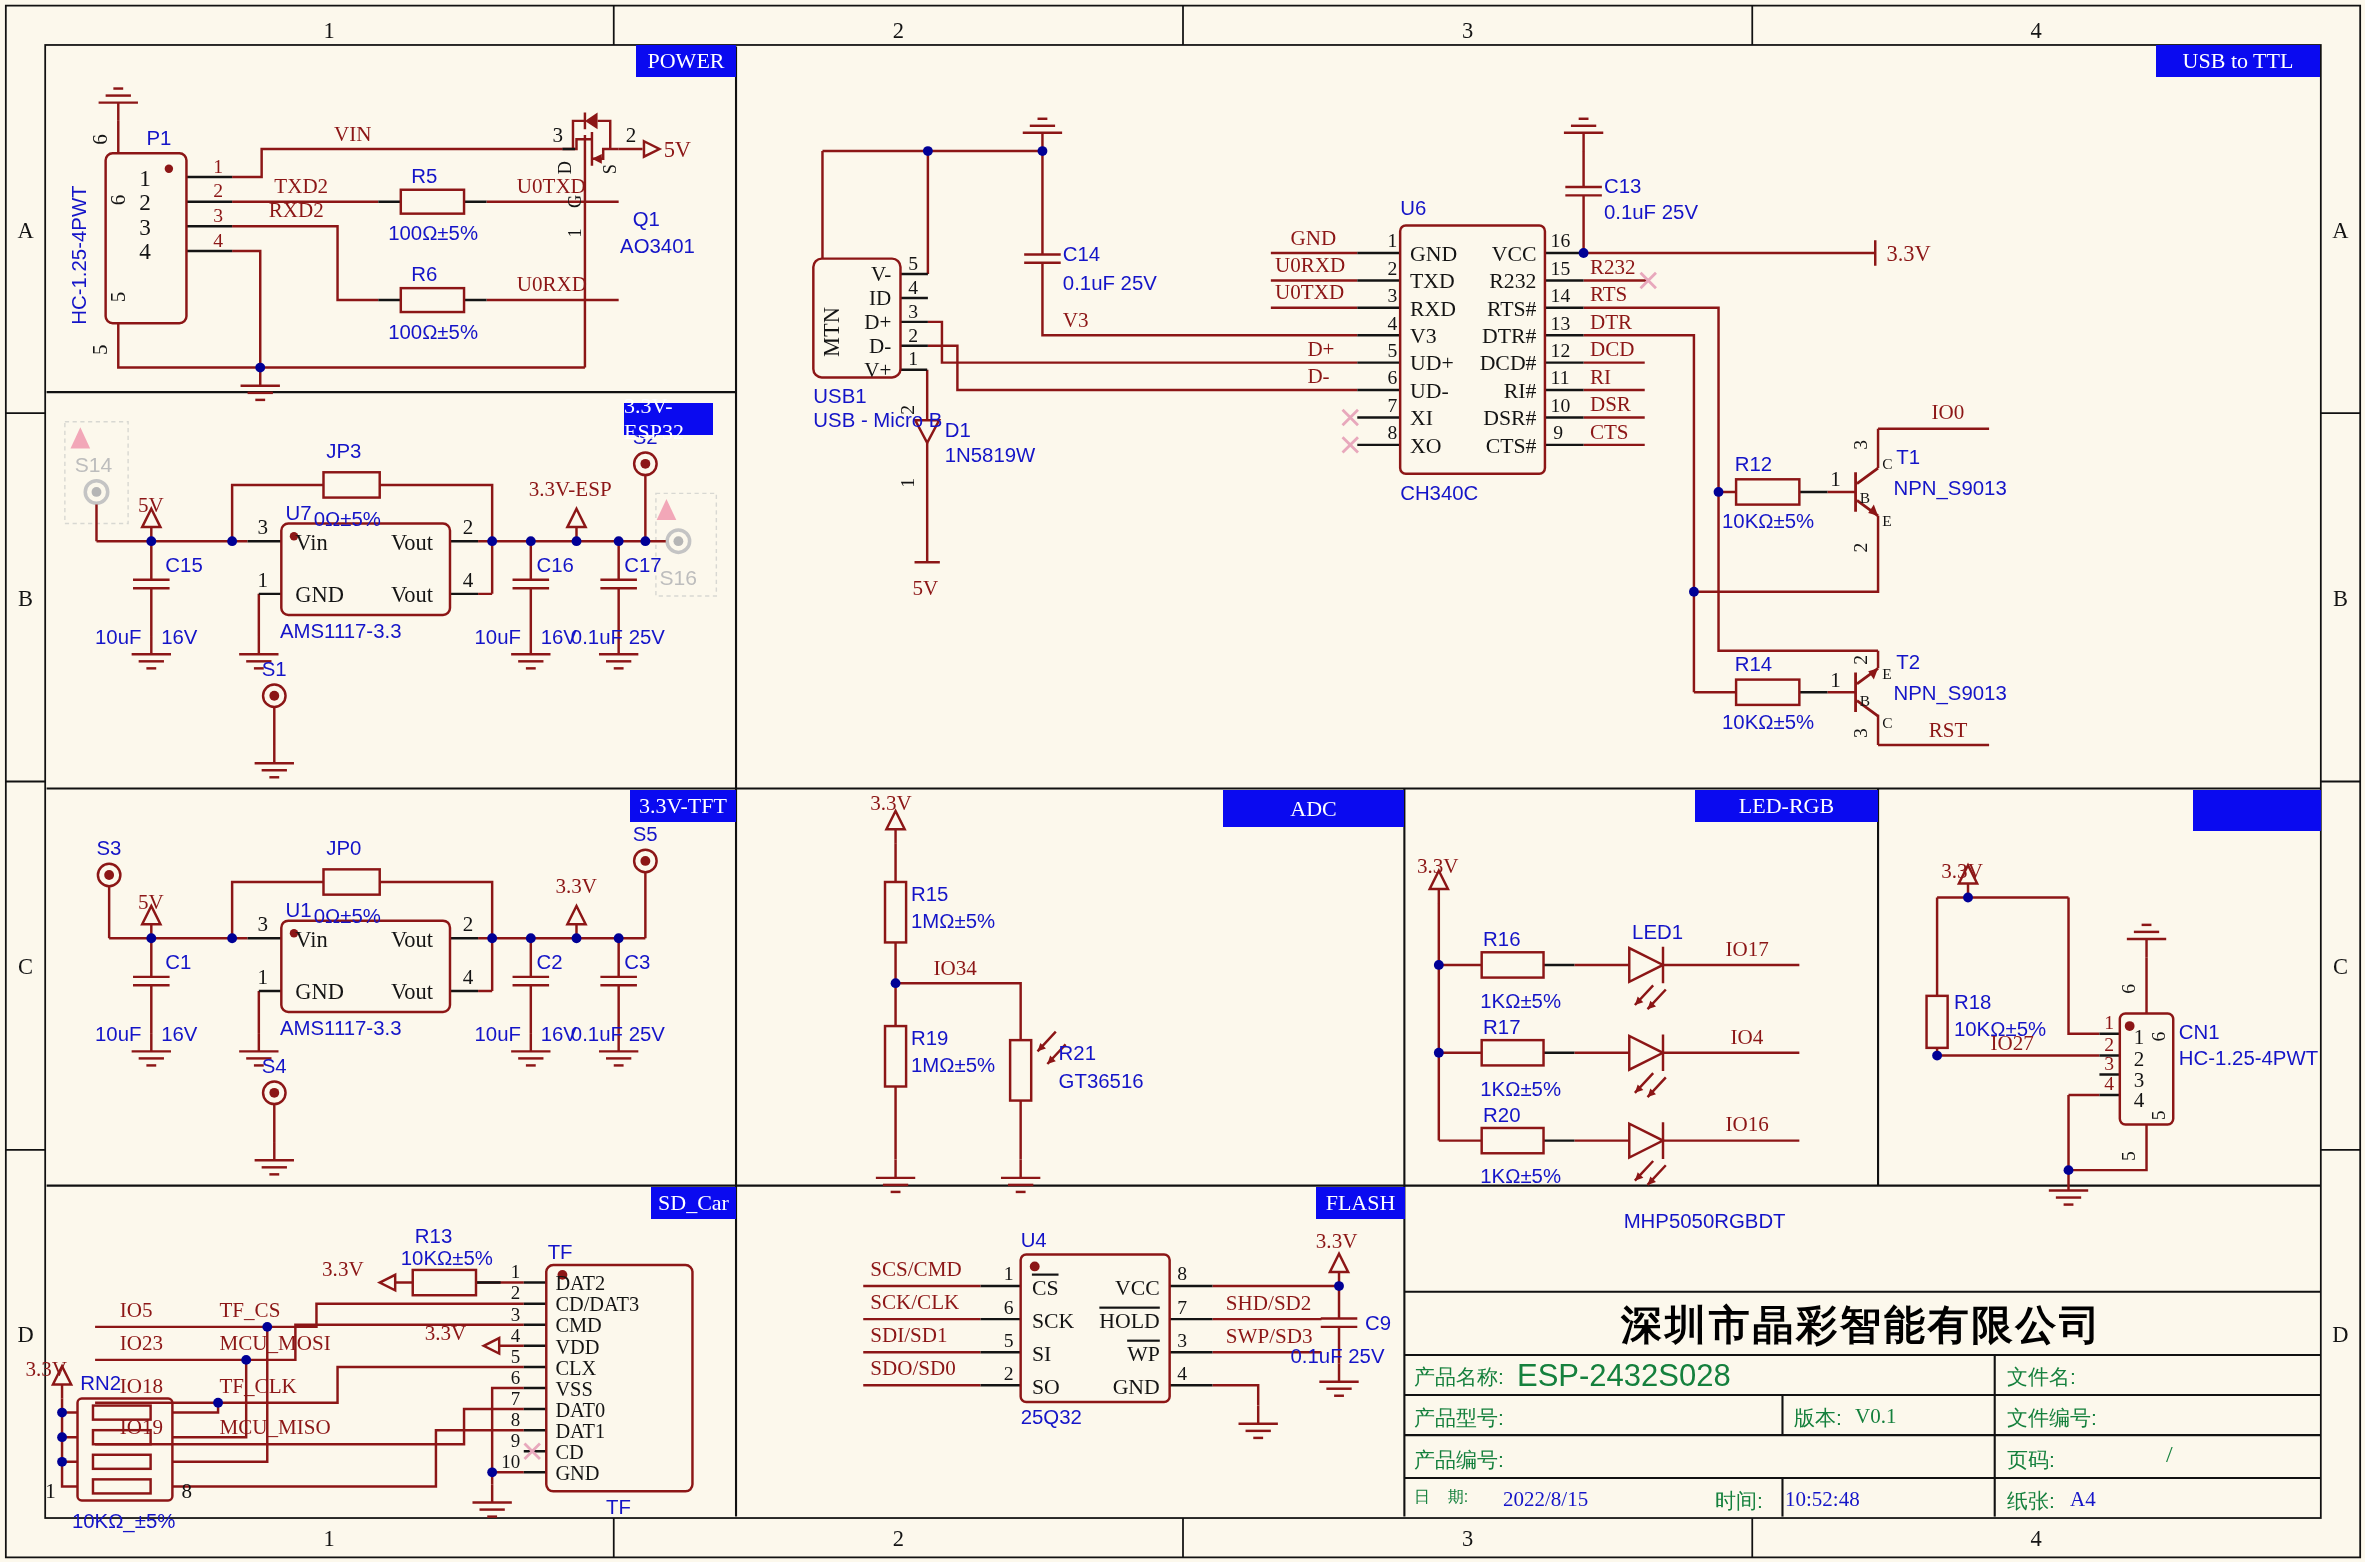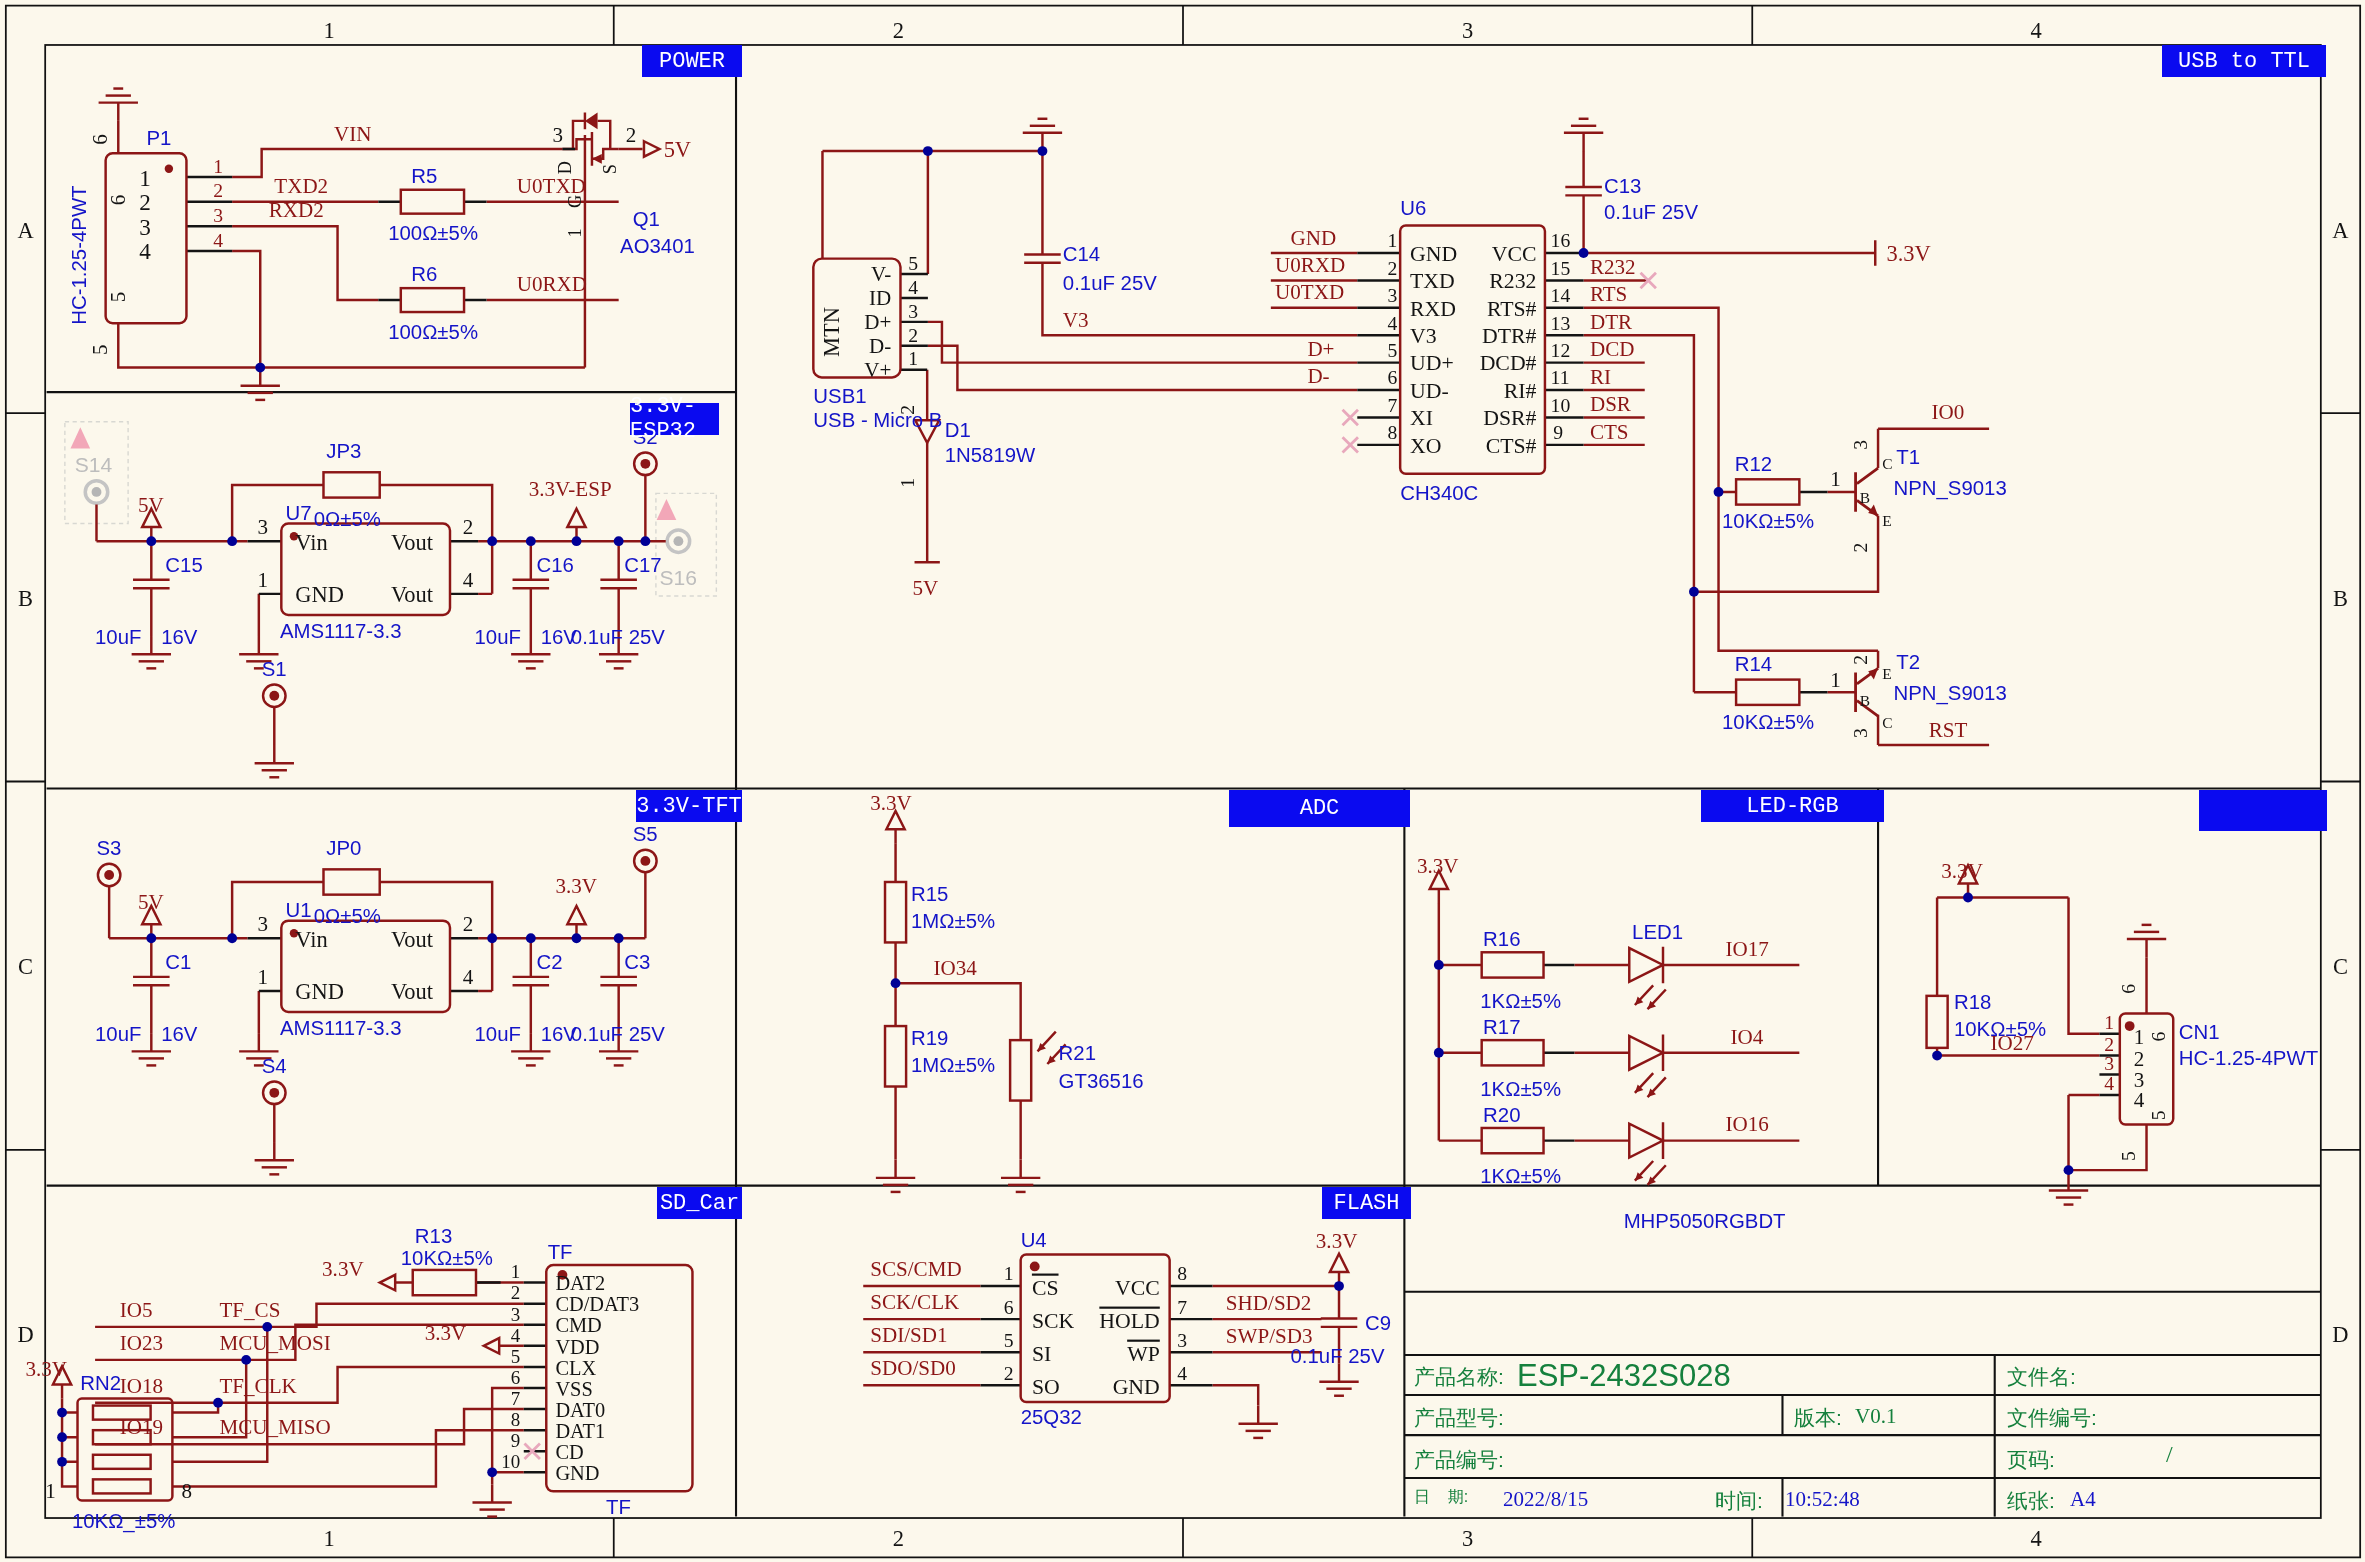--- a/index.html
+++ b/index.html
@@ -2,21 +2,21 @@
 <html style="font-size:11.2px"><head>
 <meta charset="utf-8">
 <style>
   html,body{margin:0;padding:0;background:#FCF8EC;}
   #sheet{position:relative;width:2366px;height:1563px;background:#FCF8EC;overflow:hidden;
          font-family:"Liberation Serif",serif;}
   svg{position:absolute;left:0;top:0;}
   .ls{font-family:"Liberation Serif",serif;}
   .lf{font-family:"Liberation Sans",sans-serif;}
   .hdr{position:absolute;background:#0A0AF0;color:#FFFFFF;display:flex;align-items:center;
-       justify-content:center;font-family:Liberation Mono, monospace;font-size:22px;margin-left:6px;}
+       justify-content:center;font-family:Liberation Serif, serif;font-size:22px;}
   .tb{position:absolute;color:#15803d;font-family:"Liberation Sans",sans-serif;white-space:pre;}
   .tb.blue{color:#1414C8;font-family:"Liberation Serif",serif;}
   .tb.serifv{font-family:"Liberation Serif",serif;}
   .company{position:absolute;left:1404px;top:1296px;width:916px;height:59px;display:flex;
            align-items:center;justify-content:center;font-family:"Liberation Sans",sans-serif;
            font-weight:bold;font-size:41px;color:#000;letter-spacing:2.8px;}
 </style>
 </head>
 <body>
 
@@ -629,20 +629,21 @@
 <div class="hdr" style="left:636px;top:45px;width:100px;height:32px">POWER</div>
 <div class="hdr" style="left:2156px;top:45px;width:164px;height:32px">USB to TTL</div>
 <div class="hdr" style="left:624px;top:403px;width:89px;height:32px">3.3V-ESP32</div>
 <div class="hdr" style="left:630px;top:790px;width:106px;height:32px">3.3V-TFT</div>
 <div class="hdr" style="left:1223px;top:790px;width:181px;height:37px">ADC</div>
 <div class="hdr" style="left:1695px;top:790px;width:183px;height:32px">LED-RGB</div>
 <div class="hdr" style="left:2193px;top:790px;width:128px;height:41px"></div>
 <div class="hdr" style="left:651px;top:1187px;width:85px;height:32px">SD_Car</div>
 <div class="hdr" style="left:1316px;top:1187px;width:89px;height:32px">FLASH</div>
 
+<div class="company">深圳市晶彩智能有限公司</div>
 <div class="tb" style="left:1414px;top:1363px;font-size:21px">产品名称:</div>
 <div class="tb" style="left:1517px;top:1358px;font-size:31px">ESP-2432S028</div>
 <div class="tb" style="left:2007px;top:1363px;font-size:21px">文件名:</div>
 <div class="tb" style="left:1414px;top:1404px;font-size:21px">产品型号:</div>
 <div class="tb" style="left:1794px;top:1404px;font-size:21px">版本:</div>
 <div class="tb serifv" style="left:1855px;top:1404px;font-size:21px">V0.1</div>
 <div class="tb" style="left:2007px;top:1404px;font-size:21px">文件编号:</div>
 <div class="tb" style="left:1414px;top:1446px;font-size:21px">产品编号:</div>
 <div class="tb" style="left:2007px;top:1446px;font-size:21px">页码:</div>
 <div class="tb serifv" style="left:2166px;top:1441px;font-size:24px">/</div>

